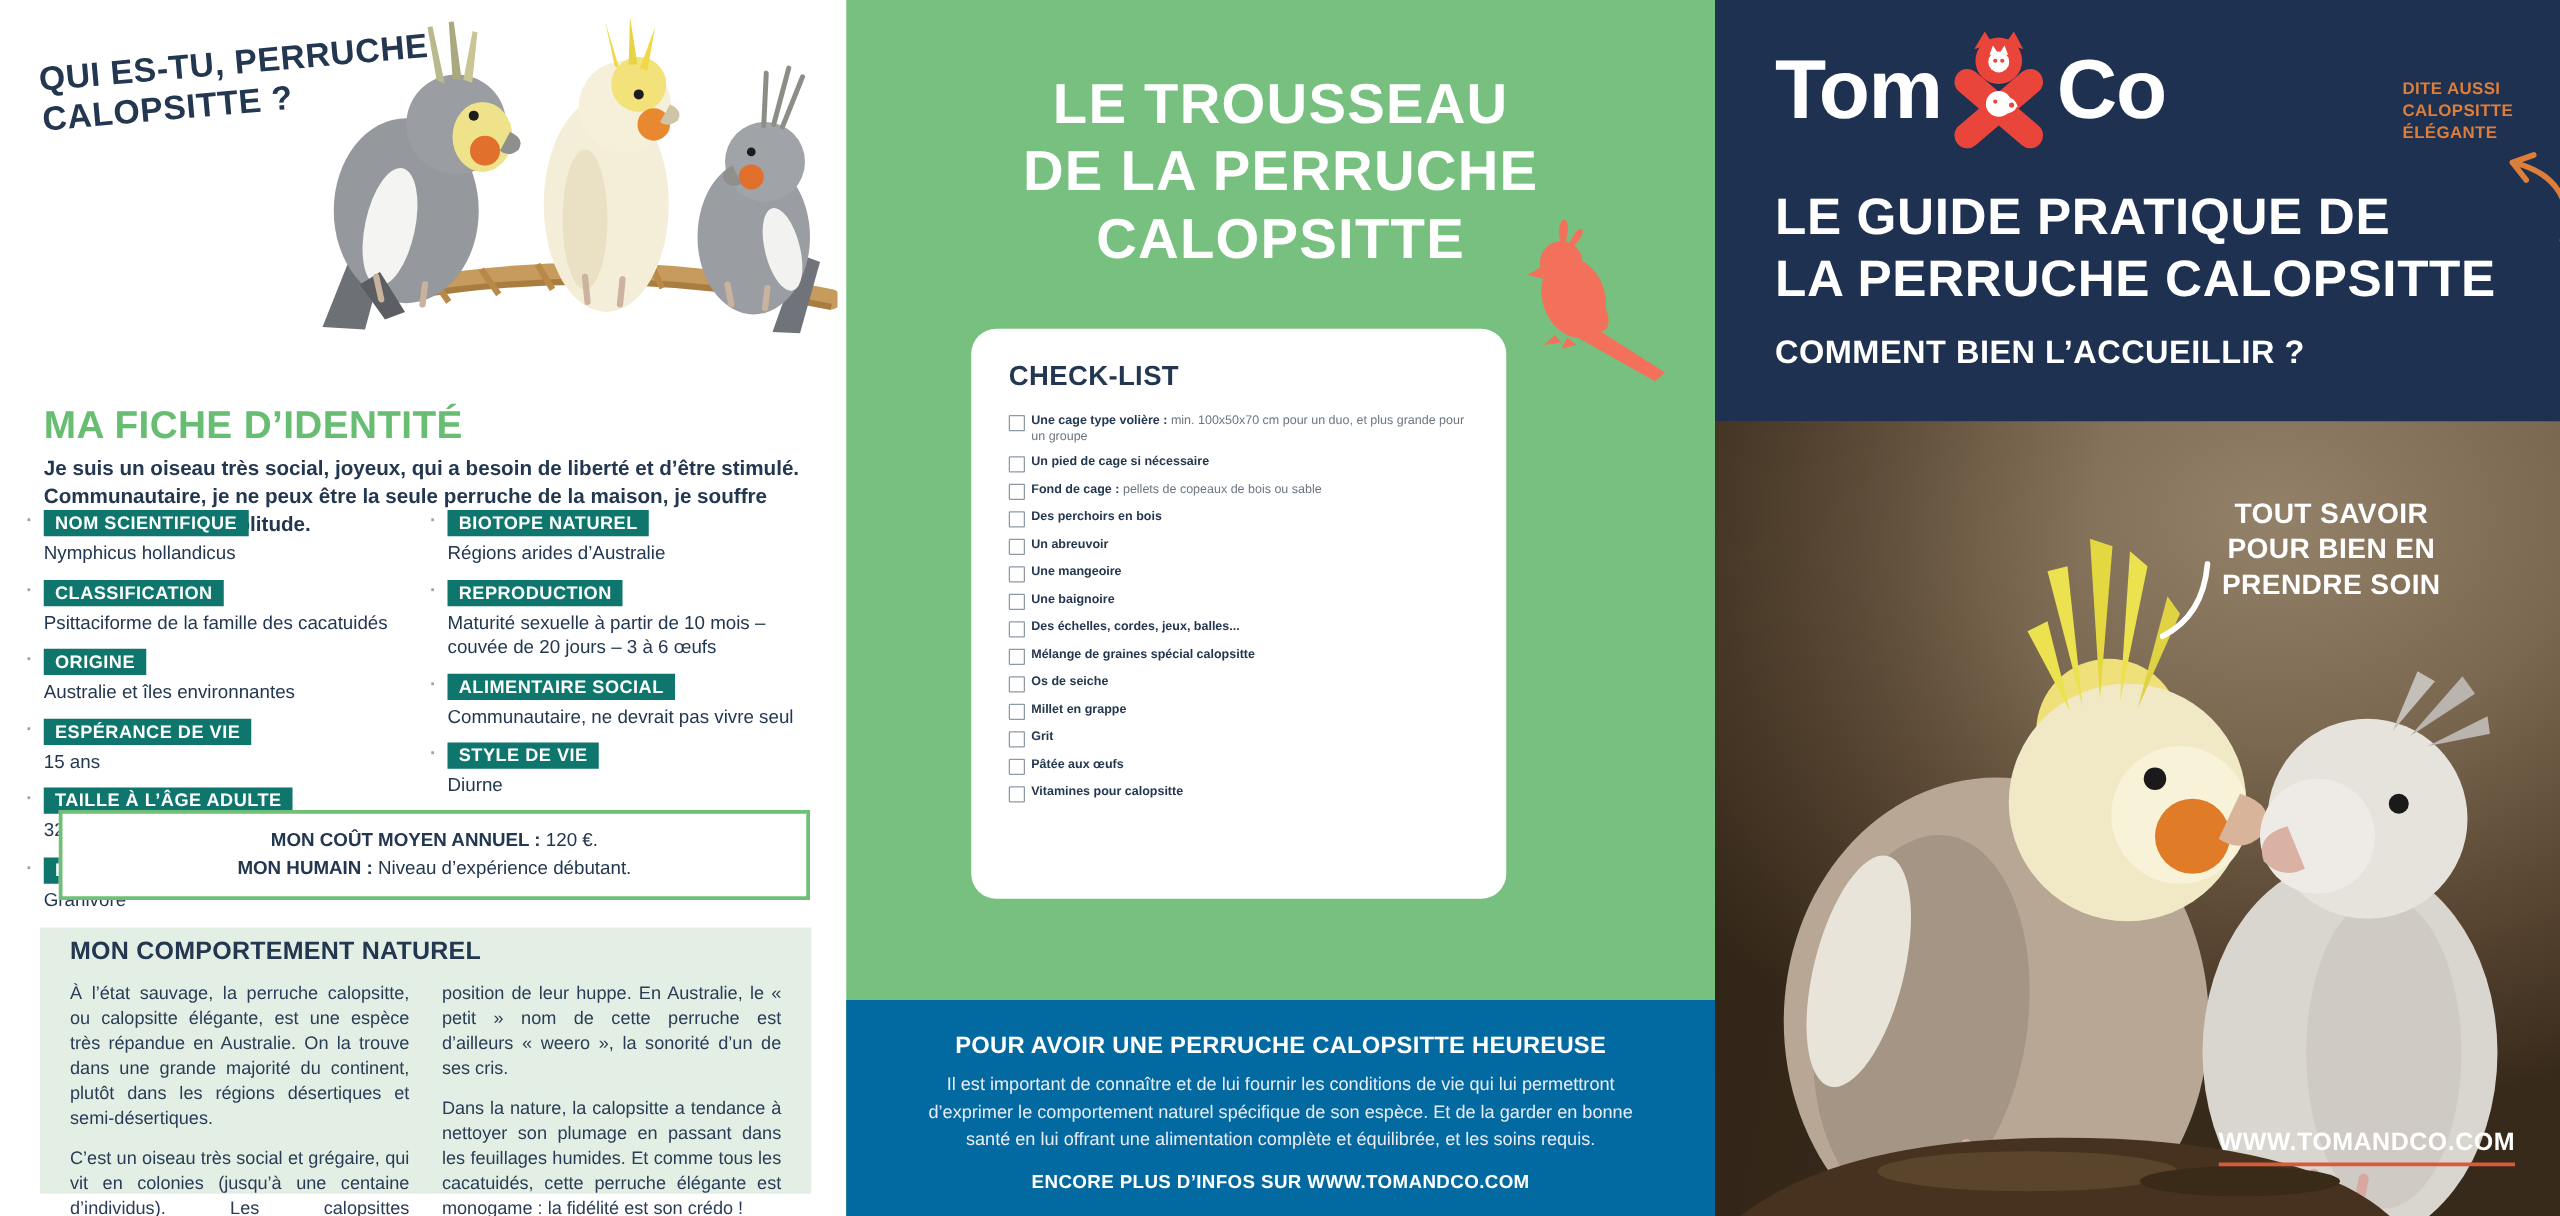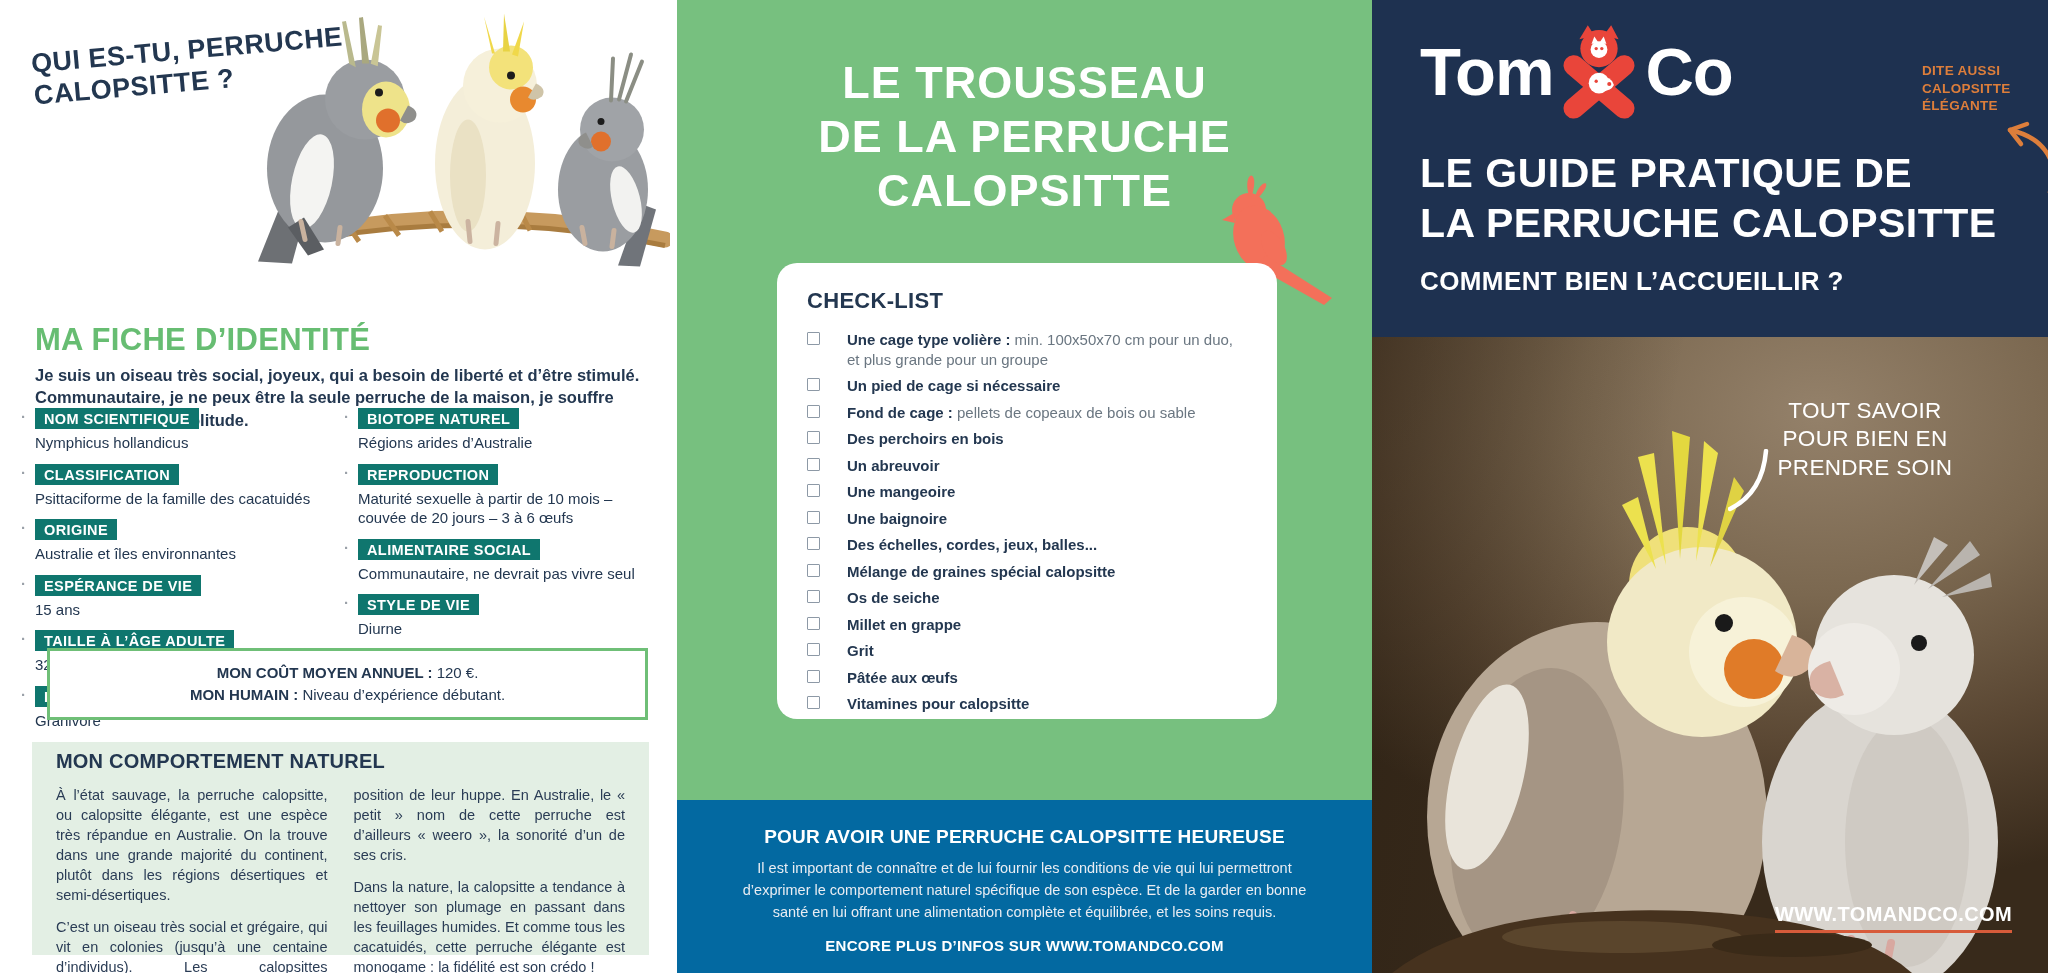--- a/index.html
+++ b/index.html
@@ -42,26 +42,26 @@
   .behavior-col{flex:1;font-size:14.5px;line-height:1.38;text-align:justify;color:#2a3c55;}
   .behavior-col p{margin:0 0 12px 0;}
 
   
   .trousseau-title{
     position:absolute;left:0;top:56px;width:100%;text-align:center;color:#ffffff;
     font-size:45px;font-weight:800;line-height:1.2;letter-spacing:1px;
   }
   .coral-bird{position:absolute;left:515px;top:168px;width:145px;height:138px;}
   .checklist-card{
-    position:absolute;left:100px;top:263px;width:500px;height:456px;background:#ffffff;
+    position:absolute;left:100px;top:263px;width:428px;height:456px;background:#ffffff;
     border-radius:20px;padding:25px 30px 0 30px;overflow:hidden;
   }
   .checklist-title{font-size:22px;font-weight:800;color:#233750;margin:0 0 16px 0;letter-spacing:.3px;}
   .checklist{list-style:none;margin:0;padding:0;}
-  .checklist li{display:flex;gap:27px;margin-bottom:7px;font-size:15px;line-height:1.3;}
+  .checklist li{display:flex;gap:5px;margin-bottom:7px;font-size:10px;line-height:1.3;}
   .cb{width:13px;height:13px;border:1.6px solid #8d99a6;border-radius:1px;flex:none;margin-top:2px;background:#fff;}
   .item-text b{color:#233750;font-weight:800;}
   .item-text span{color:#6a7681;font-weight:400;}
   .middle-footer{
     position:absolute;left:0;top:800px;width:100%;height:173px;background:#0369a1;
     text-align:center;padding:26px 58px 0 58px;color:#fff;
   }
   .middle-footer .mf-title{font-size:19px;font-weight:800;letter-spacing:.2px;}
   .middle-footer .mf-body{font-size:14.5px;line-height:1.5;margin-top:10px;color:#e9edf3;font-weight:400;}
   .middle-footer .mf-more{font-size:15px;font-weight:800;margin-top:14px;letter-spacing:.3px;}
@@ -82,21 +82,21 @@
   .guide-subtitle{position:absolute;left:48px;top:266px;font-size:26px;font-weight:800;color:#ffffff;letter-spacing:.4px;}
   .photo-right{
     position:absolute;left:0;top:337px;width:676px;height:636px;overflow:hidden;
     background:
       linear-gradient(100deg, rgba(38,28,16,.40) 0%, rgba(38,28,16,0) 40%),
       radial-gradient(95% 75% at 66% 12%, #94816a 0%, #7b6850 38%, #5a4733 70%, #382a1b 100%);
   }
   .photo-right svg.scene{position:absolute;left:0;top:0;}
   .caption{
     position:absolute;right:88px;top:60px;width:190px;text-align:center;color:#ffffff;
-    font-size:22.5px;font-weight:400;line-height:1.26;letter-spacing:.3px;
+    font-size:22.5px;font-weight:700;line-height:1.26;letter-spacing:.3px;
   }
   .caption-swoosh{position:absolute;left:356px;top:112px;width:42px;height:64px;}
   .website{
     position:absolute;right:36px;bottom:40px;color:#ffffff;font-size:20px;font-weight:800;
     letter-spacing:.4px;border-bottom:3px solid #d75b3a;padding-bottom:4px;
   }
 </style>
 </head>
 <body>
 

